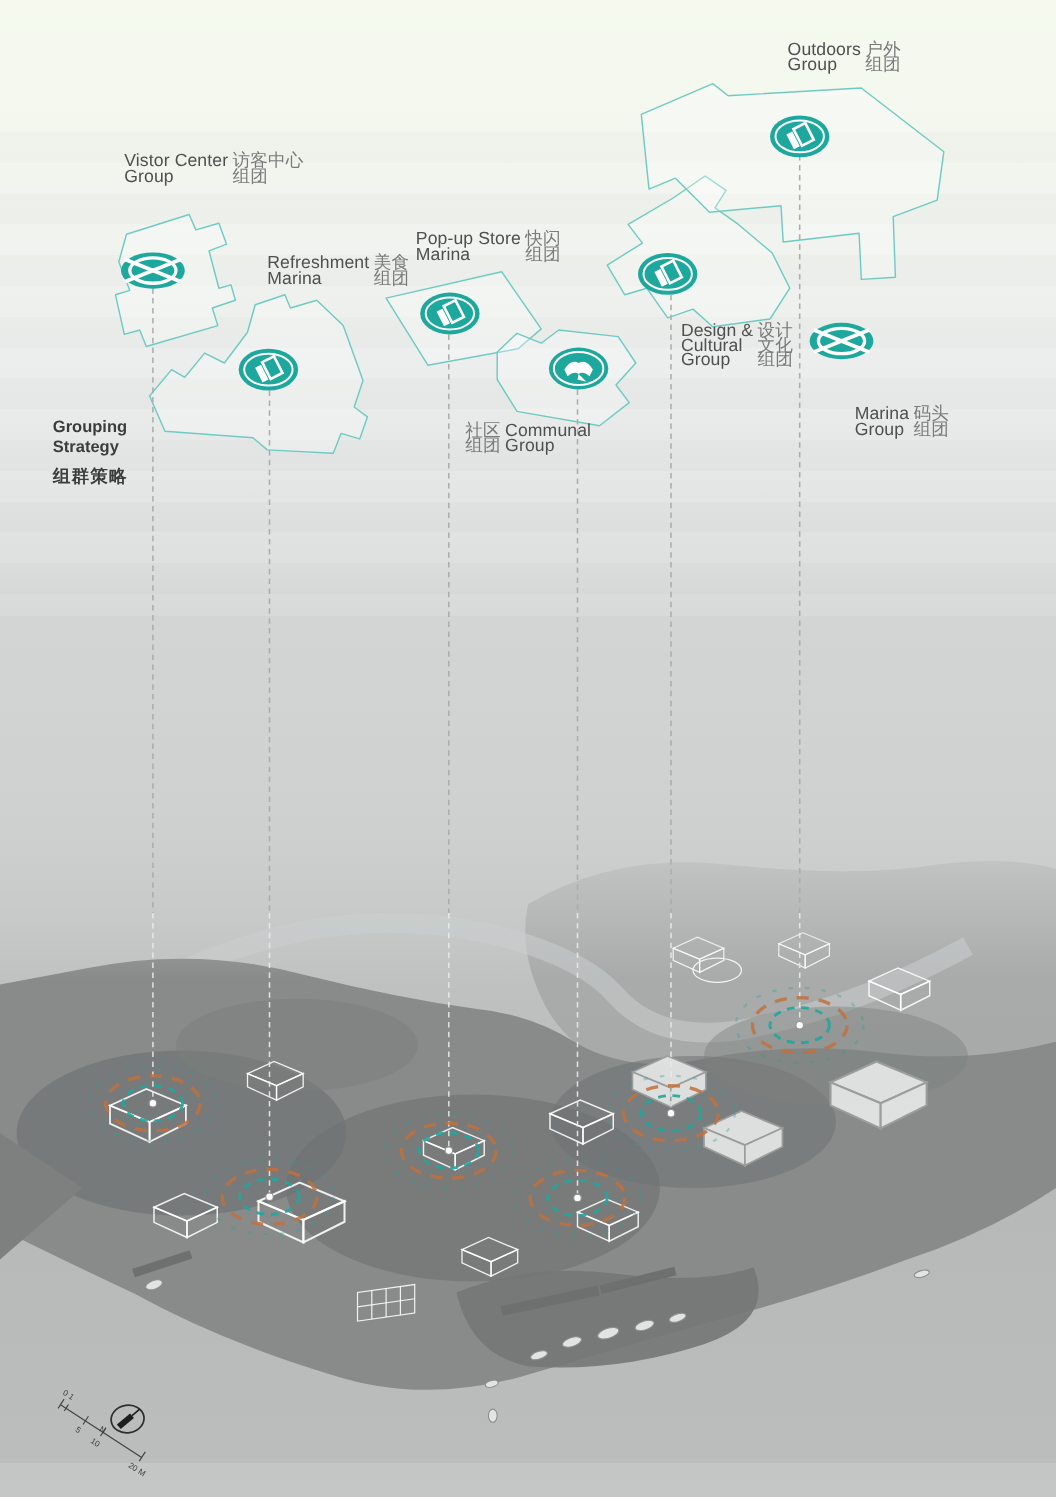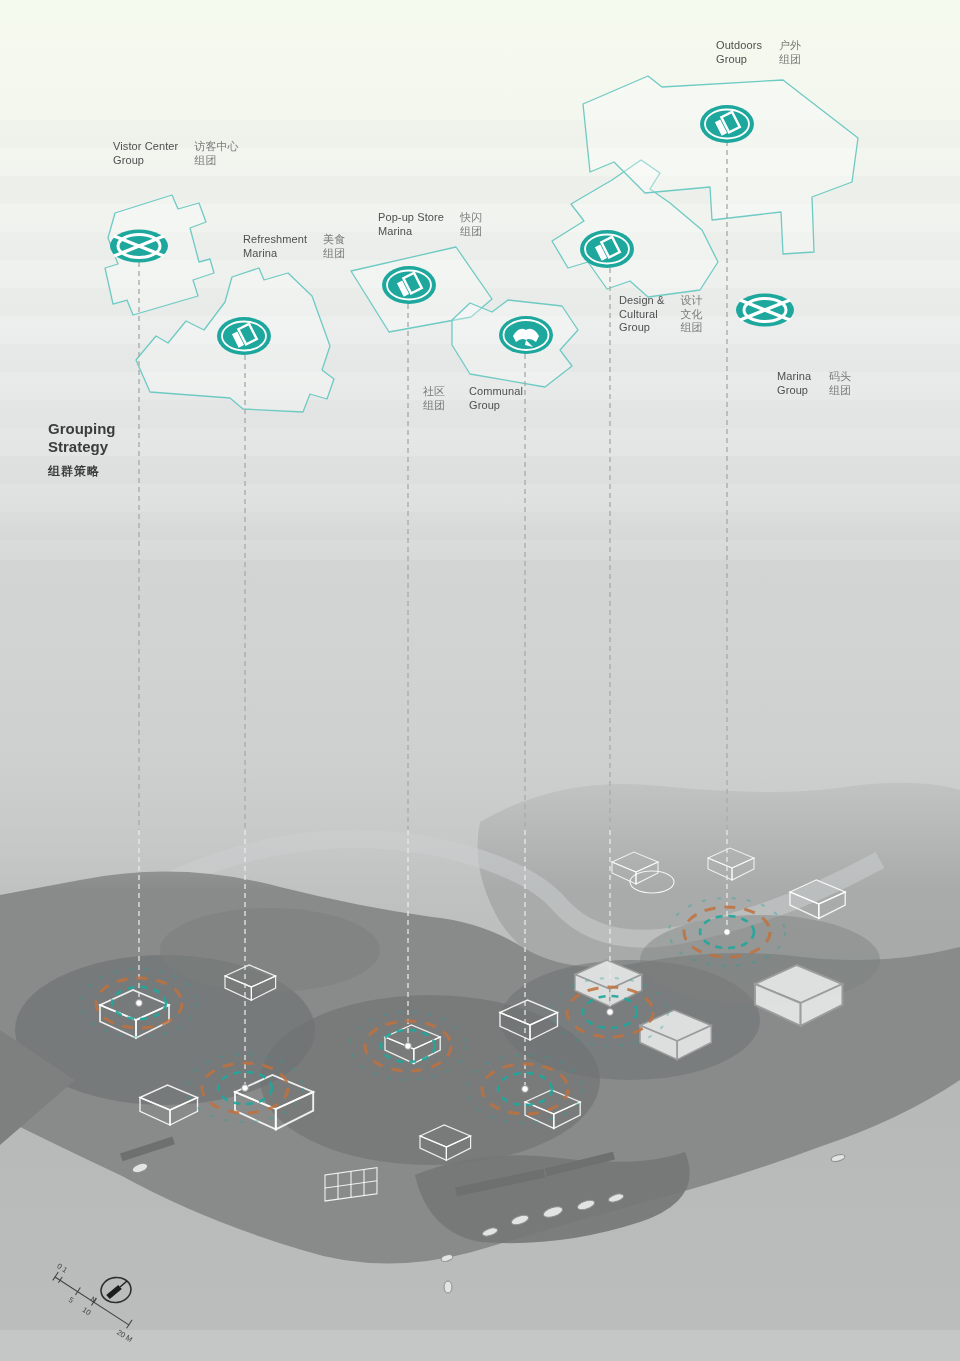--- a/index.html
+++ b/index.html
@@ -6,27 +6,27 @@
   body{font-family:"Liberation Sans","DejaVu Sans",sans-serif;}
   #canvas{position:relative;width:960px;height:1361px;overflow:hidden;
     background:linear-gradient(180deg,
       #f5faee 0%, #f3f7ee 8%, #f0f3ee 16%, #ebeeec 24%,
       #e4e7e6 32%, #dcdfde 38%, #d6d9d8 41%, #d2d5d4 45%, #cfd2d1 100%);}
   .band-overlay{position:absolute;left:0;top:120px;width:960px;height:480px;
     background:repeating-linear-gradient(180deg, rgba(0,0,0,0.015) 0 28px, rgba(255,255,255,0.02) 28px 56px);
     pointer-events:none;}
   svg{position:absolute;left:0;top:0;}
   #site-svg{top:560px;}
-  .lbl{position:absolute;display:flex;gap:16px;font-size:11px;line-height:13.5px;
+  .lbl{position:absolute;display:flex;gap:4px;font-size:16px;line-height:13.5px;
     white-space:pre-line;letter-spacing:0.1px;}
   .lbl .en{color:var(--label);}
   .lbl .zh{color:var(--label_zh);}
-  #title-block{position:absolute;left:48px;top:380px;color:var(--ink);margin-top:40px;}
+  #title-block{position:absolute;left:48px;top:380px;color:var(--ink);}
   #title-block .t-en{font-size:15px;line-height:18px;font-weight:bold;white-space:pre-line;}
-  #title-block .t-zh{font-size:12px;font-weight:bold;margin-top:7px;letter-spacing:1px;}
+  #title-block .t-zh{font-size:16px;font-weight:bold;margin-top:7px;letter-spacing:1px;}
   text{font-family:"Liberation Sans","DejaVu Sans",sans-serif;}
 </style>
 </head>
 <body>
 
 <div id="canvas">
 
   <div class="band-overlay"></div>
 
   <svg id="site-svg" width="960" height="801" viewBox="0 0 960 801">

